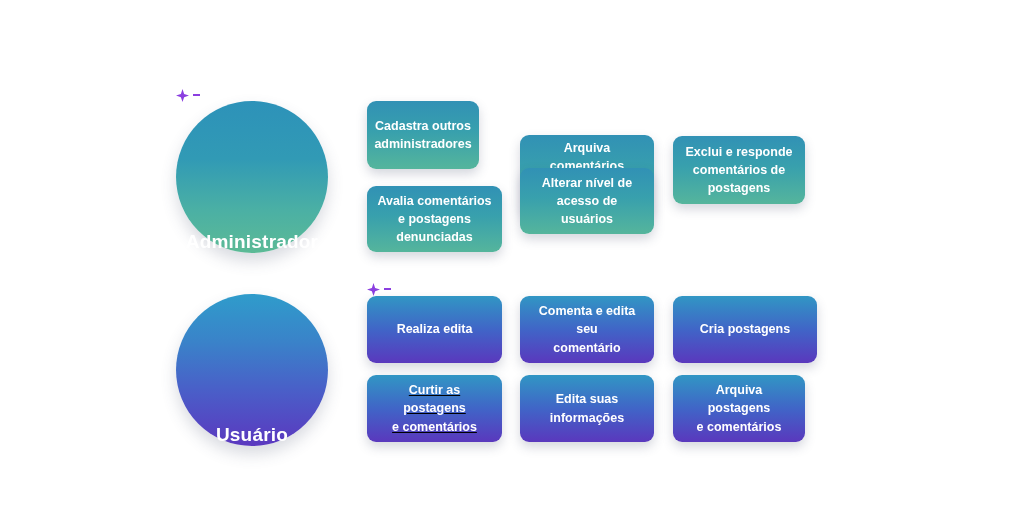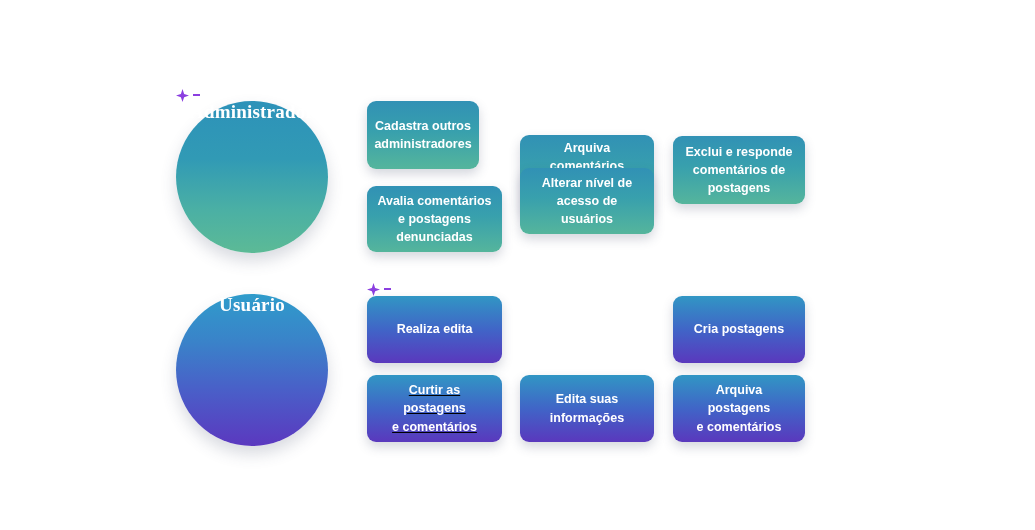--- a/index.html
+++ b/index.html
@@ -37,24 +37,23 @@
     width: 7px;
     height: 2px;
     background: #8b3fe0;
   }
 
   
   .role-circle {
     position: absolute;
     border-radius: 50%;
     display: flex;
-    align-items: flex-start;
+    align-items: flex-end;
     justify-content: center;
     box-shadow: 0 8px 16px rgba(60, 70, 100, 0.20);
-    font-family: Liberation Serif, serif;
   }
   .role-circle .role-label {
     color: #ffffff;
     font-size: 19px;
     font-weight: bold;
     letter-spacing: 0.2px;
     text-align: center;
   }
 
   #circle-admin {
@@ -154,22 +153,26 @@
 
   <div class="card admin" style="left:520px; top:168px; width:134px; height:66px;">
     <span class="card-text">Alterar nível de
 acesso de usuários</span>
   </div>
 
   <div class="card user" style="left:367px; top:296px; width:135px; height:67px;">
     <span class="card-text">Realiza edita</span>
   </div>
 
+  <div class="card user" style="left:520px; top:296px; width:134px; height:67px;">
+    <span class="card-text">Comenta e edita seu
+comentário</span>
+  </div>
 
-  <div class="card user" style="left:673px; top:296px; width:132px; height:67px;">
+  <div class="card user" style="left:673px; top:296px; width:144px; height:67px;">
     <span class="card-text">Cria postagens</span>
   </div>
 
   <div class="card user" style="left:367px; top:375px; width:135px; height:67px;text-decoration:underline;">
     <span class="card-text">Curtir as postagens
 e  comentários</span>
   </div>
 
   <div class="card user" style="left:520px; top:375px; width:134px; height:67px;">
     <span class="card-text">Edita suas

